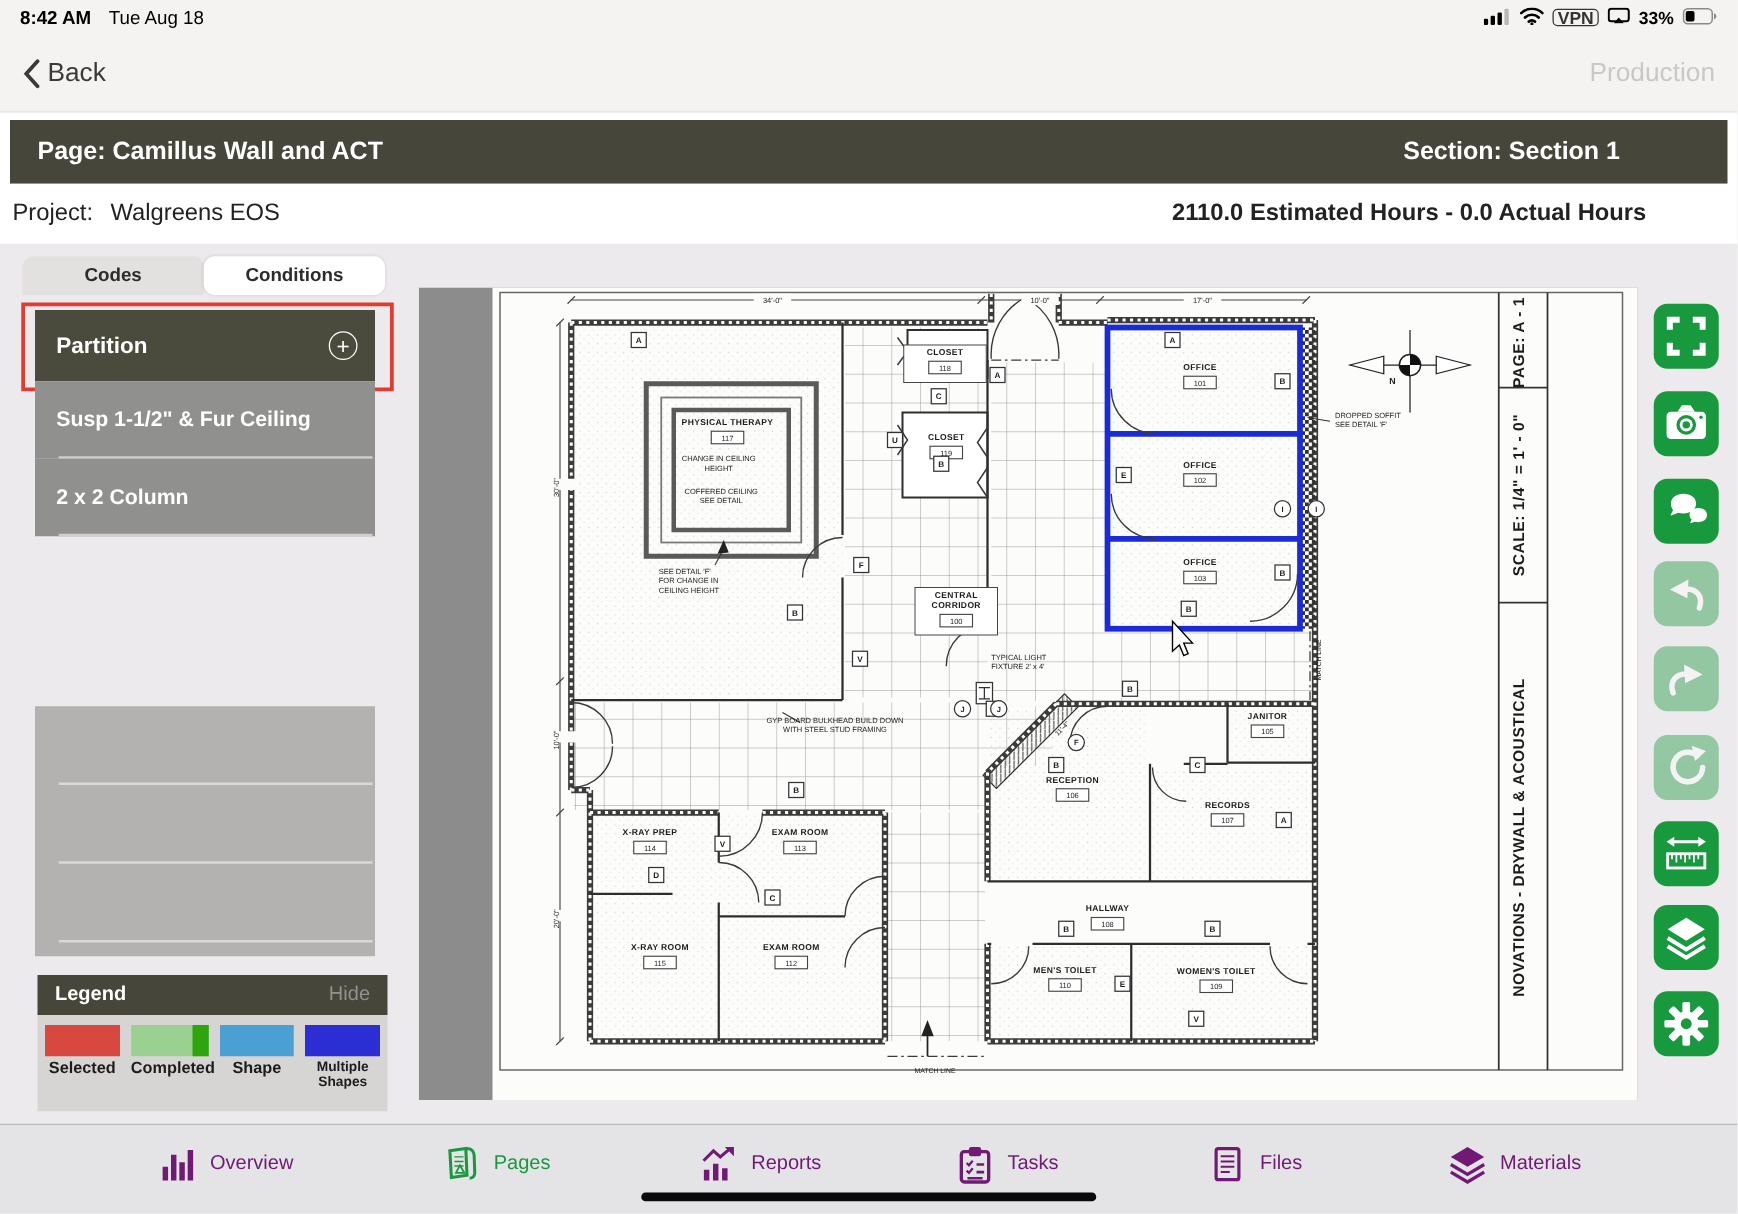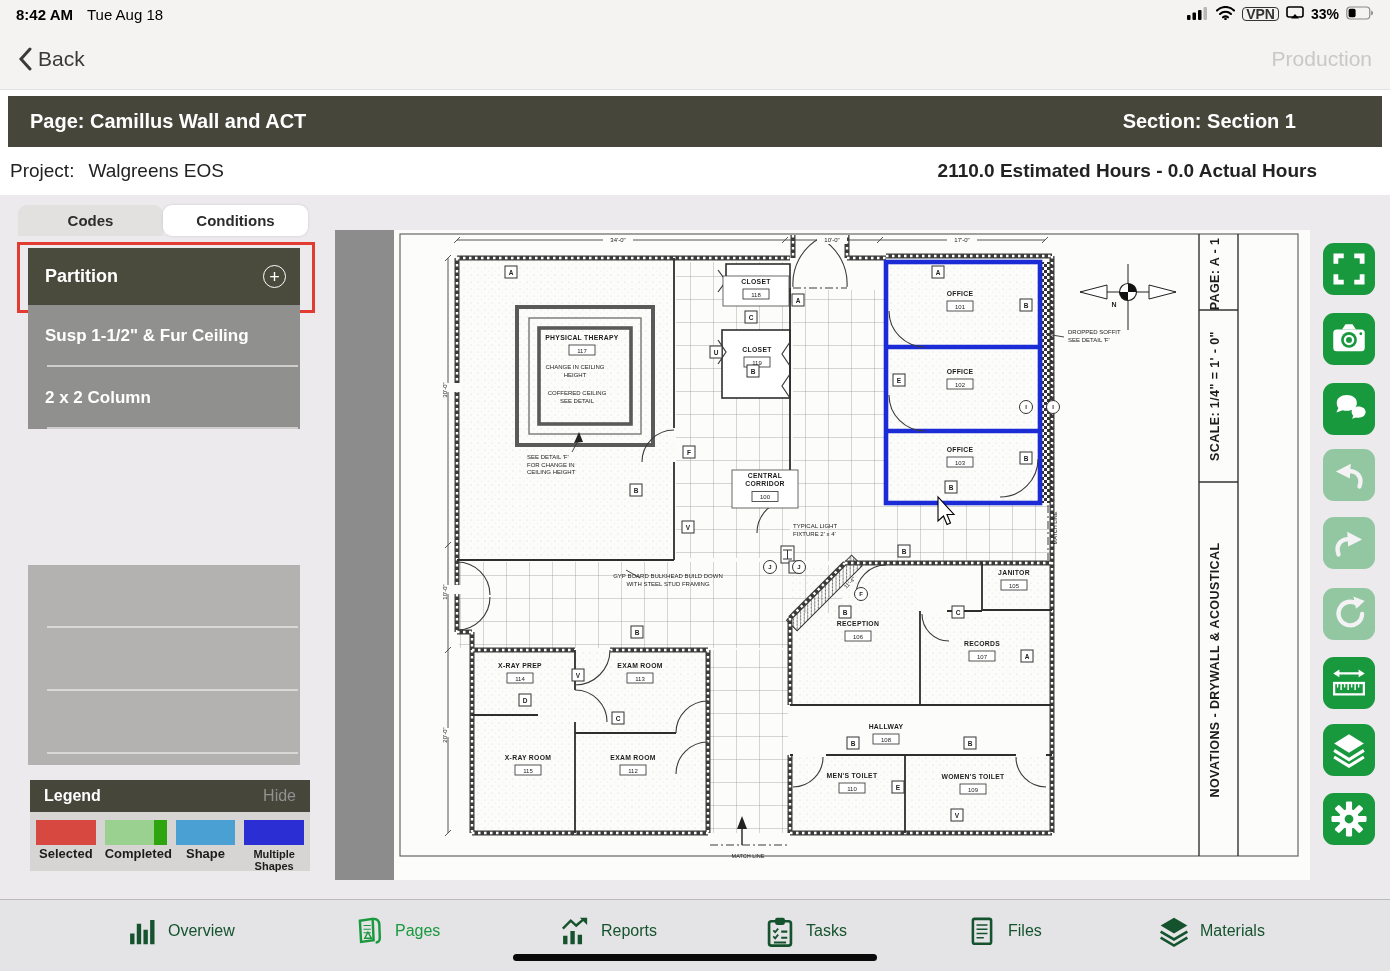--- a/index.html
+++ b/index.html
@@ -50,39 +50,39 @@
   .plus-circle { width:23px; height:23px; border:1.7px solid #fff; border-radius:50%; display:flex; align-items:center; justify-content:center;
     font-size:18px; font-weight:400; line-height:1; }
   #empty-rows { position:absolute; left:28px; top:565px; width:272px; height:200px; background:#b3b2b0; }
   #empty-rows .sep { position:absolute; left:19px; right:2px; height:2px; background:#d9d8d6; }
 
   
   #legend-header { position:absolute; left:30px; top:780px; width:280px; height:32px; background:#46463b;
     display:flex; align-items:center; justify-content:space-between; padding:0 14px; }
   #legend-header .lg-title { color:#fff; font-size:16px; font-weight:700; }
   #legend-header .lg-hide { color:#929190; font-size:16px; }
-  #legend-body { position:absolute; left:30px; top:812px; width:280px; height:59px; background:#d6d5d3;
+  #legend-body { position:absolute; left:30px; top:812px; width:280px; height:77px; background:#d6d5d3;
     display:flex; padding:8px 6px 0 6px; gap:9px; }
   .lg-item { width:62px; text-align:center; }
   .lg-swatch { height:25px; width:100%; position:relative; }
   .lg-swatch .part2 { position:absolute; right:0; top:0; bottom:0; width:13px; }
   .lg-label { font-size:13px; font-weight:700; color:#1c1c1c; margin-top:3px; line-height:12px; }
   .lg-label.small { font-size:11px; }
 
   
   #plan-svg { position:absolute; left:335px; top:230px; }
 
   
   .tool-btn { position:absolute; left:1323px; width:52px; height:52px; border-radius:11px; background:#18993e; border:none; padding:5px; }
   .tool-btn.disabled { opacity:.42; }
   .tool-btn svg { width:100%; height:100%; display:block; }
 
   
   #tab-bar { position:absolute; left:0; top:899px; width:1390px; height:72px; background:#e4e3e5; border-top:1px solid #bab9bb; }
-  .bt-item { position:absolute; top:14px; display:flex; align-items:center; gap:9px; color:#14532d; }
+  .bt-item { position:absolute; top:14px; display:flex; align-items:center; gap:9px; color:#701a75; }
   .bt-item.active { color:#18993e; }
   .bt-item svg { width:34px; height:34px; }
   .bt-label { font-size:16px; }
   #home-indicator { position:absolute; left:513px; top:954px; width:364px; height:7px; border-radius:4px; background:#0a0a0a; }
 </style>
 </head>
 <body>
 
 <div id="status-bar">
   <div class="sb-left">

